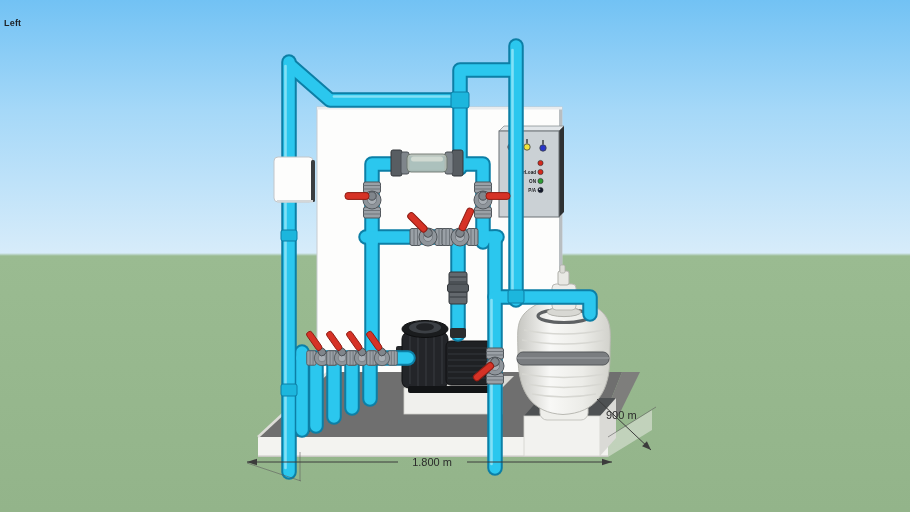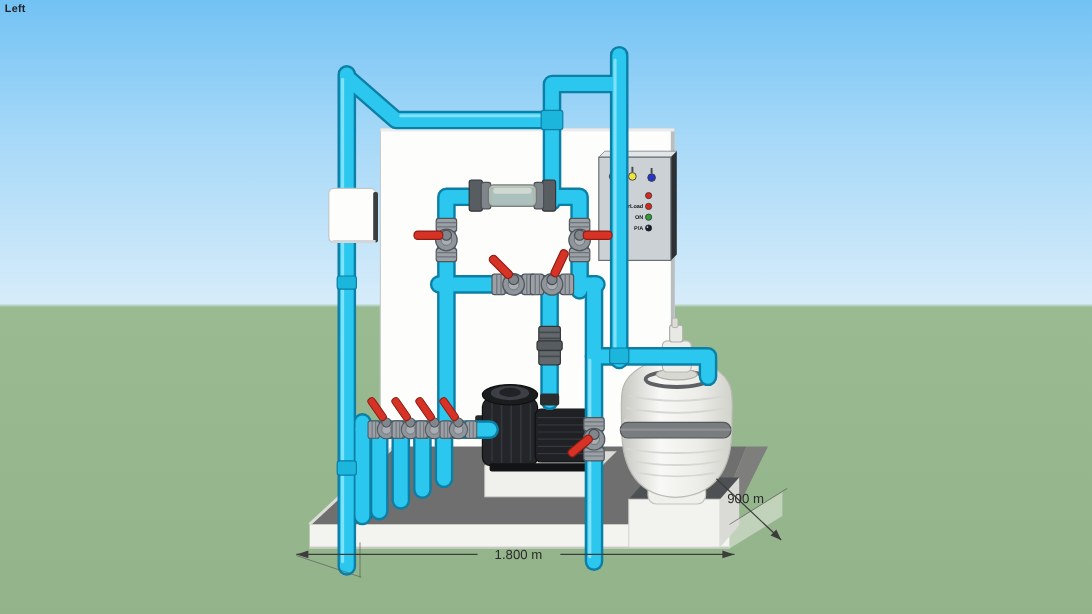--- a/index.html
+++ b/index.html
@@ -13,21 +13,21 @@
   *{margin:0;padding:0;box-sizing:border-box}
   html,body{width:910px;height:512px;overflow:hidden}
   body{
     font-family:"Liberation Sans", sans-serif;
     background:linear-gradient(to bottom,
       var(--skyTop) 0px, var(--skyMid) 110px, var(--skyHorizon) 253px,
       var(--ground) 256px, var(--groundDeep) 512px);
     position:relative;
   }
   .view-label{
-    position:absolute; top:2px; left:4px;
+    position:absolute; top:18px; left:4px;
     font-size:9px; font-weight:700; color:#1E2226; letter-spacing:.2px;
   }
   svg{position:absolute;left:0;top:0}
   .pipe-out{fill:none;stroke:var(--pipeDark);stroke-width:15.5;stroke-linecap:round;stroke-linejoin:round}
   .pipe-in{fill:none;stroke:var(--pipe);stroke-width:11.5;stroke-linecap:round;stroke-linejoin:round}
   .pipe-hi{fill:none;stroke:#9FE9F9;stroke-width:2.6;stroke-linecap:round;opacity:.75}
   .ring{fill:var(--pipeRing);stroke:var(--pipeDark);stroke-width:1}
   .dimline{stroke:var(--dim);stroke-width:1;fill:none}
   .guide{stroke:#5E5E5E;stroke-width:.7;fill:none;opacity:.85}
   .dimtext{font-family:"Liberation Sans",sans-serif;font-size:11px;fill:#2B2B2B}

